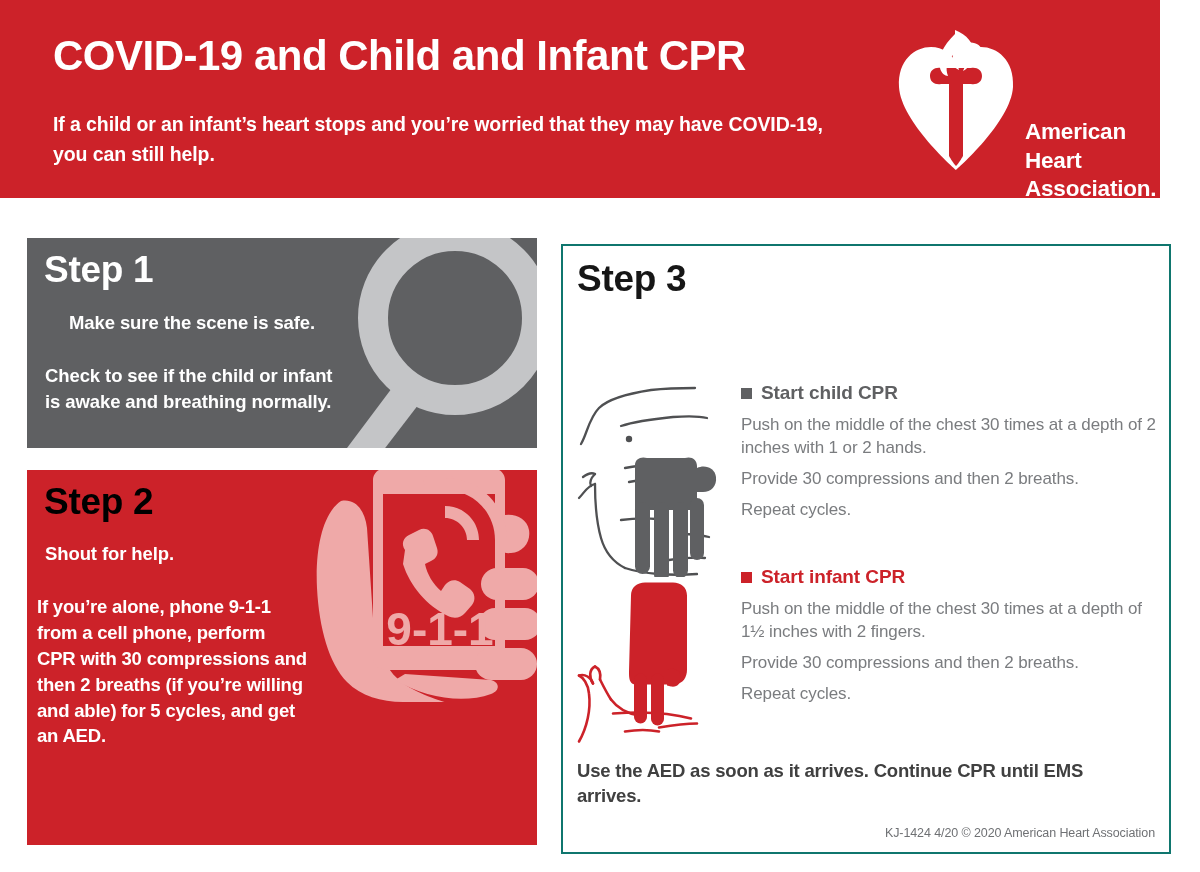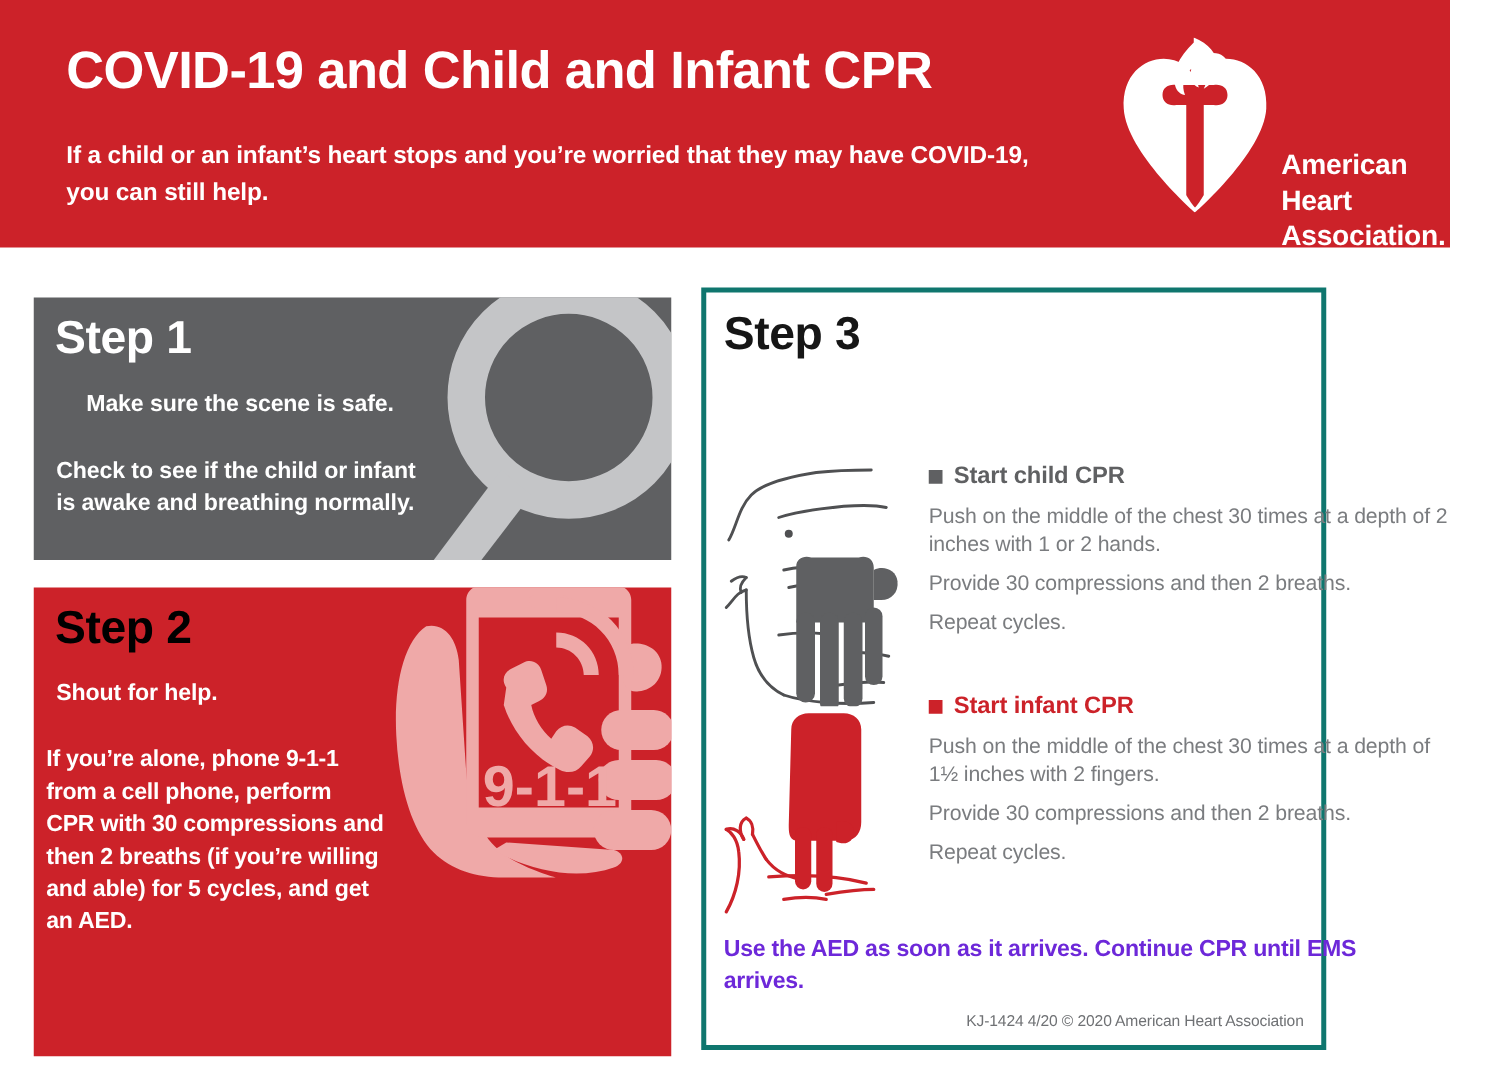--- a/index.html
+++ b/index.html
@@ -174,25 +174,25 @@
     font-weight: 700;
     color: #ffffff;
     line-height: 1.4;
     letter-spacing: -0.2px;
   }
 
   
   #step3-panel {
     position: absolute;
     left: 561px;
-    top: 230px;
-    width: 500px;
+    top: 244px;
+    width: 610px;
     height: 610px;
     background: #ffffff;
-    border: 4px solid #0f766e;
+    border: 2px solid #0f766e;
     box-sizing: border-box;
   }
   #step3-heading {
     position: absolute;
     left: 14px;
     top: 12px;
     font-size: 37px;
     font-weight: 700;
     color: #161616;
     letter-spacing: -0.3px;
@@ -253,21 +253,21 @@
     letter-spacing: -0.1px;
   }
 
   #step3-footer-note {
     position: absolute;
     left: 14px;
     top: 512px;
     width: 560px;
     font-size: 18.5px;
     font-weight: 700;
-    color: #6d28d9;
+    color: #404040;
     line-height: 1.36;
     letter-spacing: -0.2px;
   }
   #step3-credit {
     position: absolute;
     right: 14px;
     bottom: 12px;
     font-size: 12.5px;
     font-weight: 400;
     color: #6f7174;

